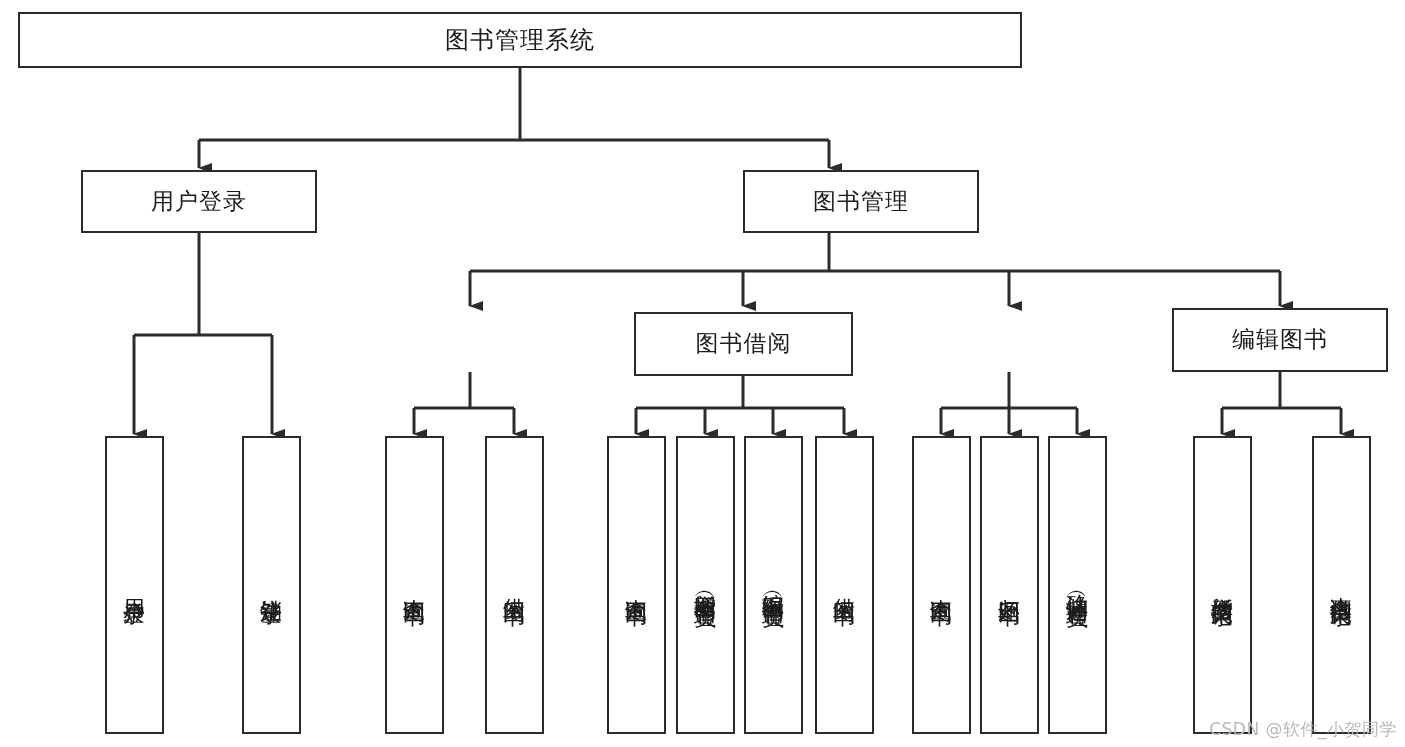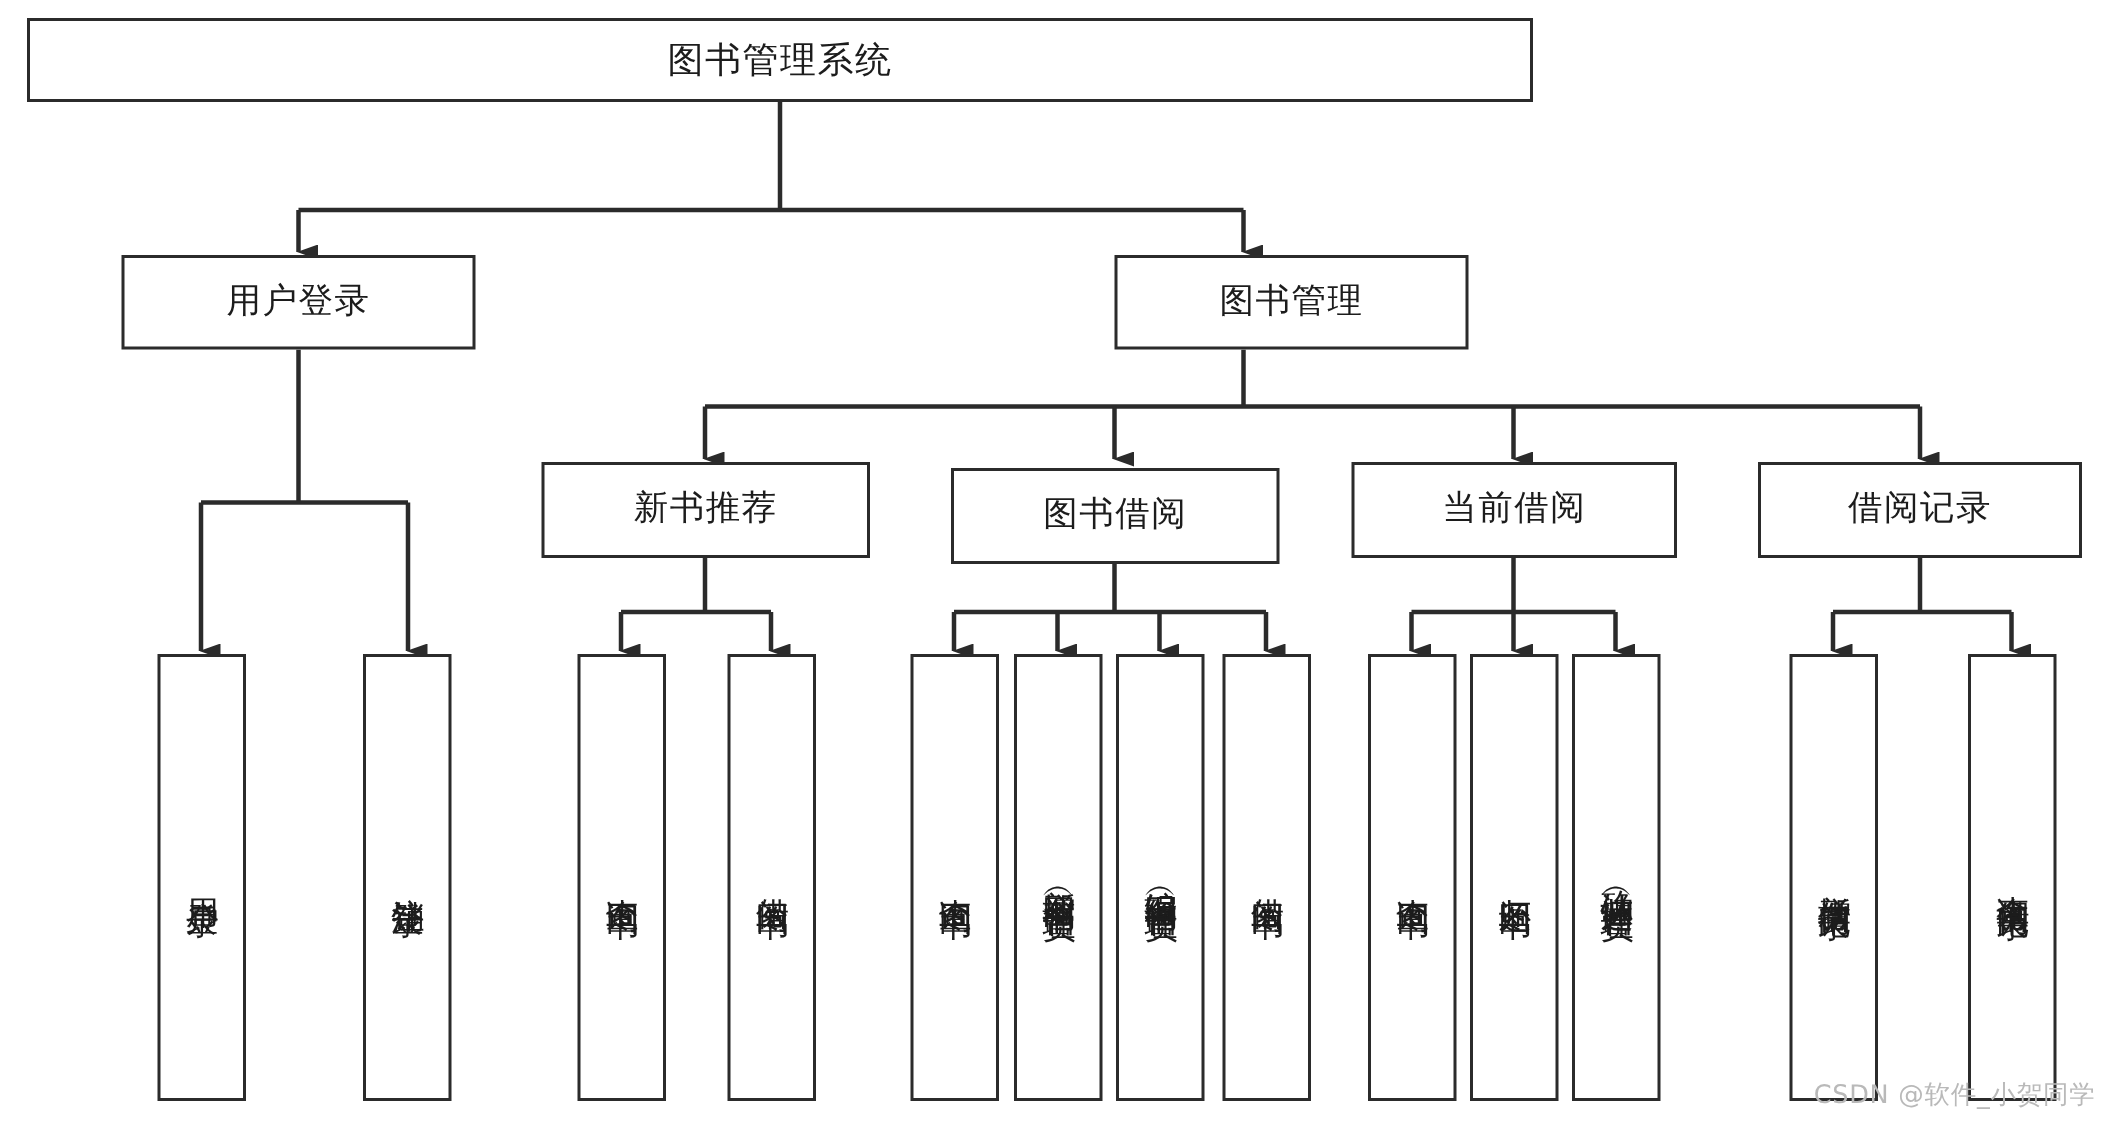--- a/index.html
+++ b/index.html
@@ -132,31 +132,25 @@
     <span class="node-label">图书管理系统</span>
   </div>
 
   <div class="node horiz" style="left:81px; top:170px; width:236px; height:63px;">
     <span class="node-label">用户登录</span>
   </div>
   <div class="node horiz" style="left:743px; top:170px; width:236px; height:63px;">
     <span class="node-label">图书管理</span>
   </div>
 
-  <div class="node horiz" style="left:361px; top:308px; width:219px; height:64px;">
-    <span class="node-label">新书推荐</span>
-  </div>
   <div class="node horiz" style="left:634px; top:312px; width:219px; height:64px;">
     <span class="node-label">图书借阅</span>
   </div>
-  <div class="node horiz" style="left:901px; top:308px; width:217px; height:64px;">
-    <span class="node-label">当前借阅</span>
-  </div>
   <div class="node horiz" style="left:1172px; top:308px; width:216px; height:64px;">
-    <span class="node-label">借阅记录</span>
+    <span class="node-label">编辑图书</span>
   </div>
 
   <div class="node vert" style="left:105px; top:436px; width:59px; height:298px;">
     <span class="node-label">用户登录</span>
   </div>
   <div class="node vert" style="left:242px; top:436px; width:59px; height:298px;">
     <span class="node-label">注销登录</span>
   </div>
 
   <div class="node vert" style="left:385px; top:436px; width:59px; height:298px;">

